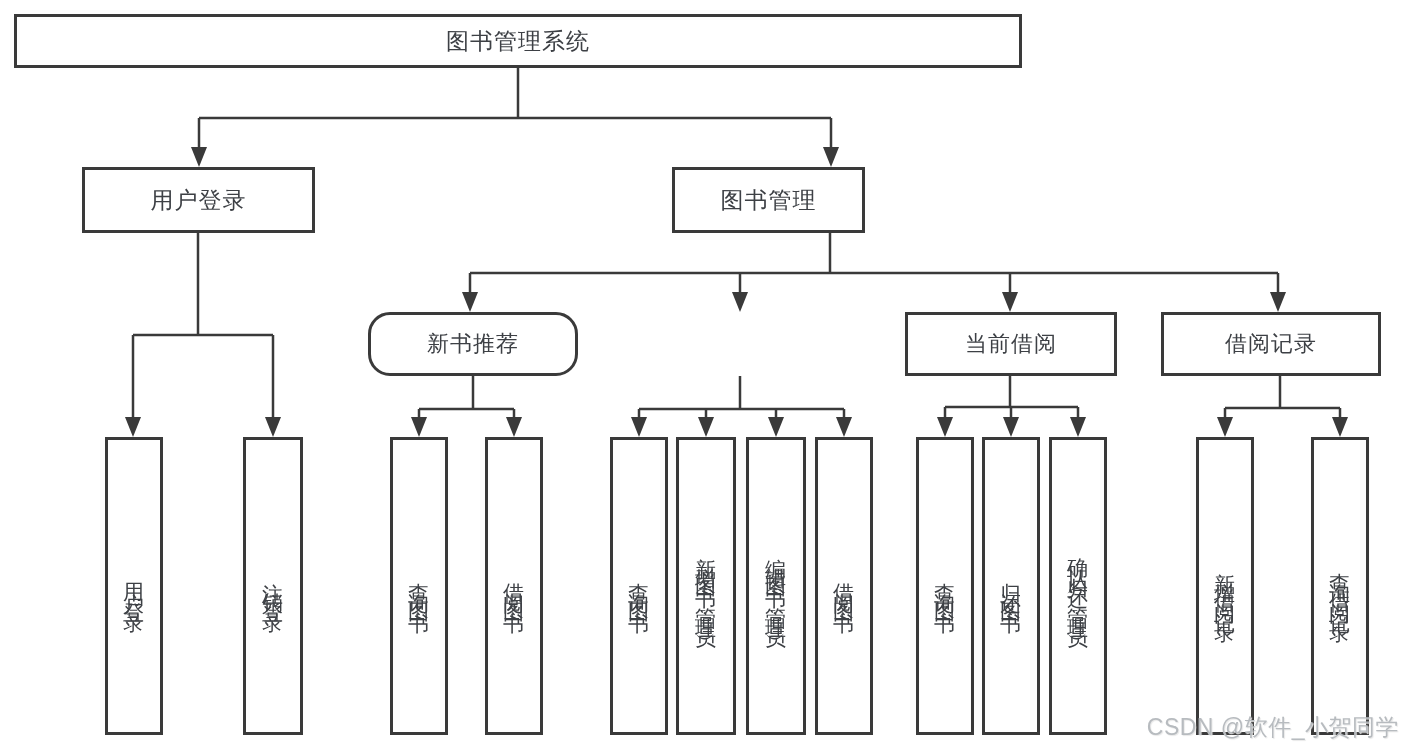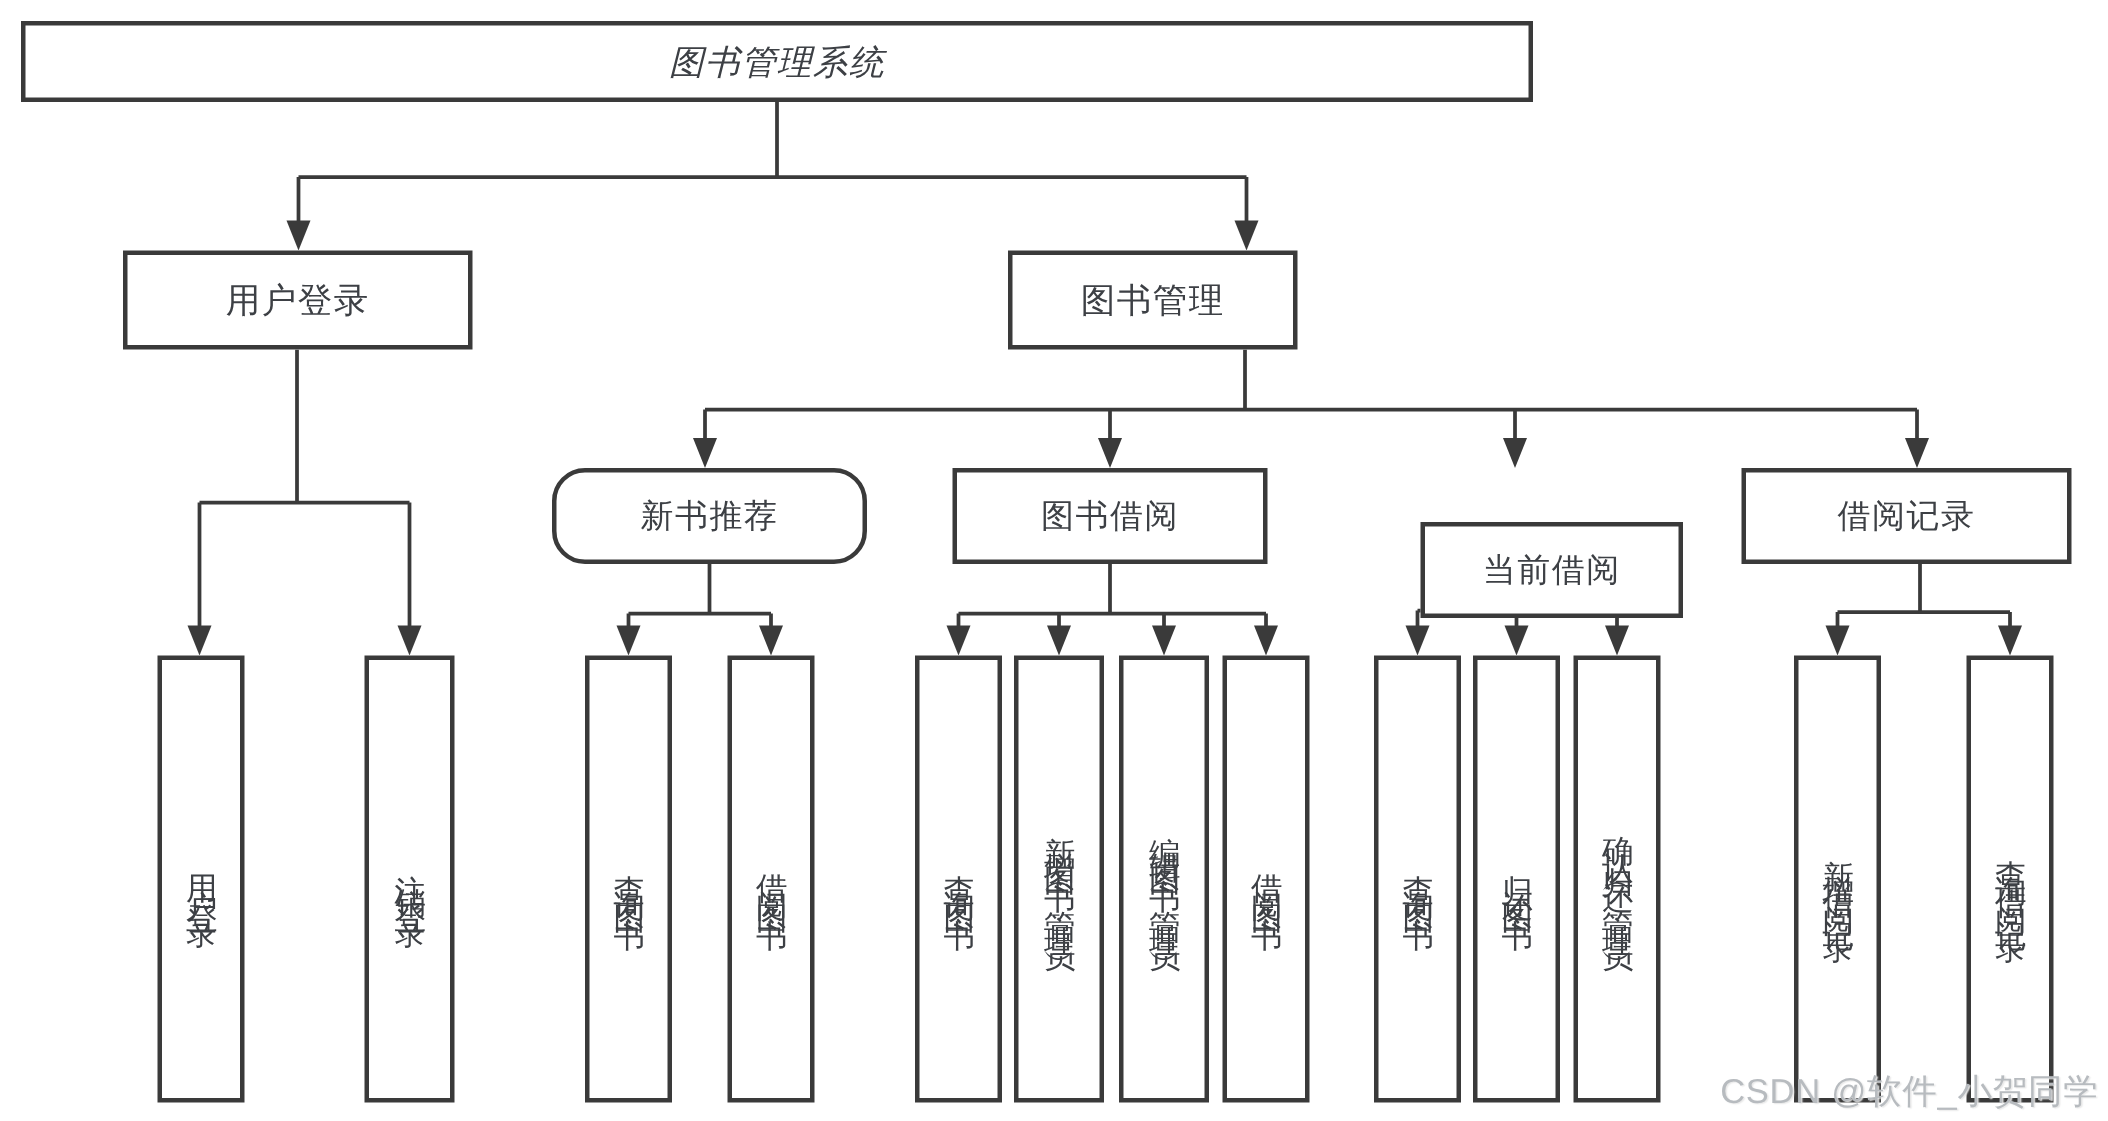--- a/index.html
+++ b/index.html
@@ -29,21 +29,20 @@
     display: flex;
     align-items: center;
     justify-content: center;
     color: #3d4045;
   }
   .node-root {
     left: 14px; top: 14px;
     width: 1008px; height: 54px;
     font-size: 23px;
     letter-spacing: 1px;
-    font-style: italic;
   }
   .node-l2 {
     top: 167px; height: 66px;
     font-size: 23px;
     letter-spacing: 1px;
   }
   .node-l3 {
     top: 312px; height: 64px;
     font-size: 22px;
     letter-spacing: 1px;
@@ -148,24 +147,21 @@
   <div class="node node-l2" style="left:82px; width:233px;">
     <span>用户登录</span>
   </div>
   <div class="node node-l2" style="left:672px; width:193px;">
     <span>图书管理</span>
   </div>
 
   <div class="node node-l3" style="left:368px; width:210px;border-radius:22px;">
     <span>新书推荐</span>
   </div>
-  <div class="node node-l3" style="left:635px; width:210px;">
-    <span>图书借阅</span>
-  </div>
-  <div class="node node-l3" style="left:947px; width:175px;margin-top:36px;">
+  <div class="node node-l3" style="left:905px; width:212px;">
     <span>当前借阅</span>
   </div>
   <div class="node node-l3" style="left:1161px; width:220px;">
     <span>借阅记录</span>
   </div>
 
   <div class="node leaf" style="left:105px;">
     <span class="vtext">用户登录</span>
   </div>
   <div class="node leaf" style="left:243px; width:60px;">

